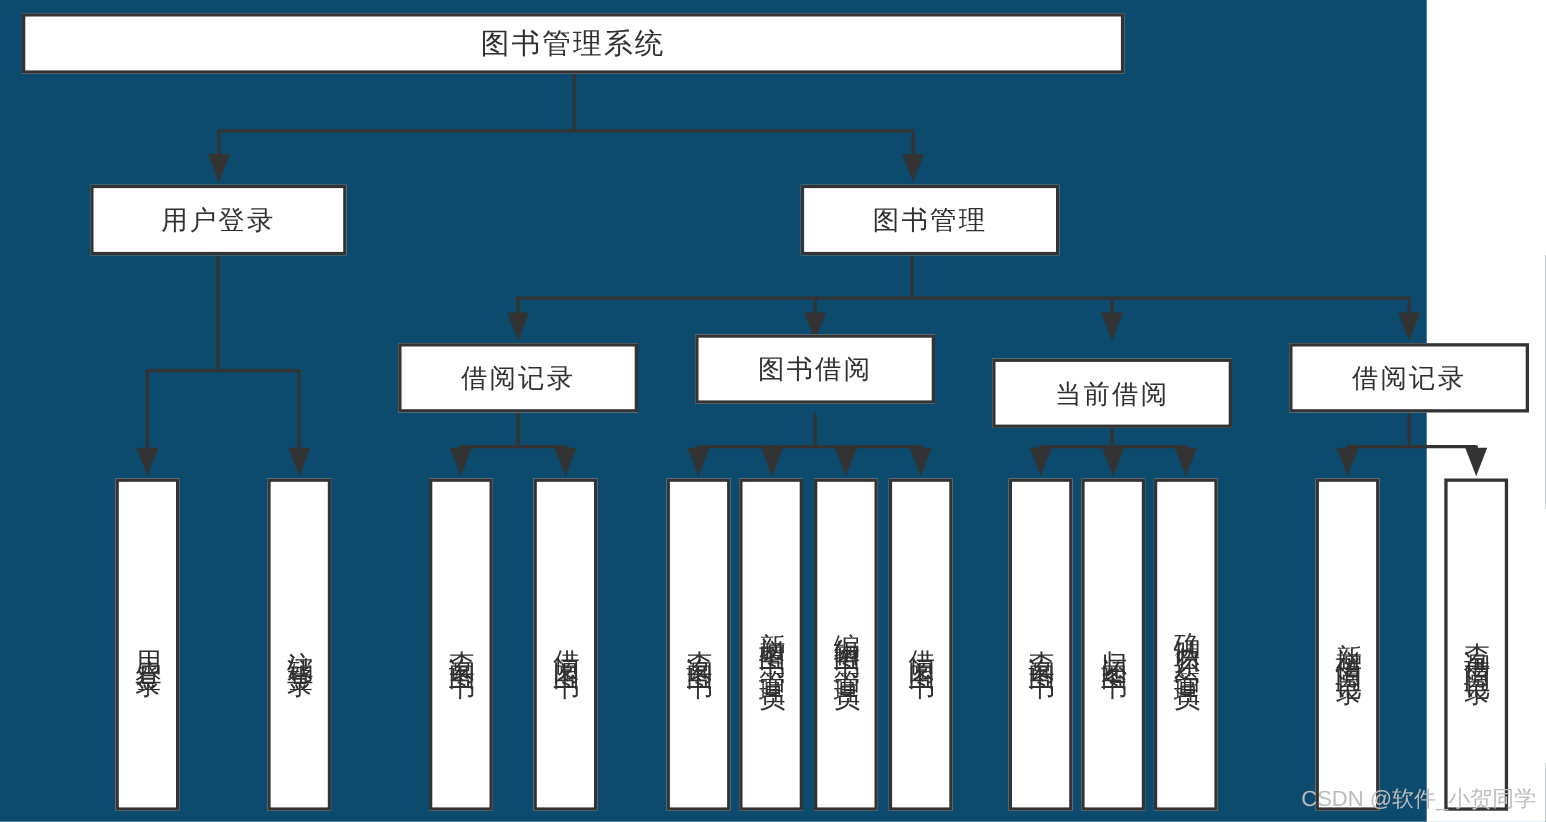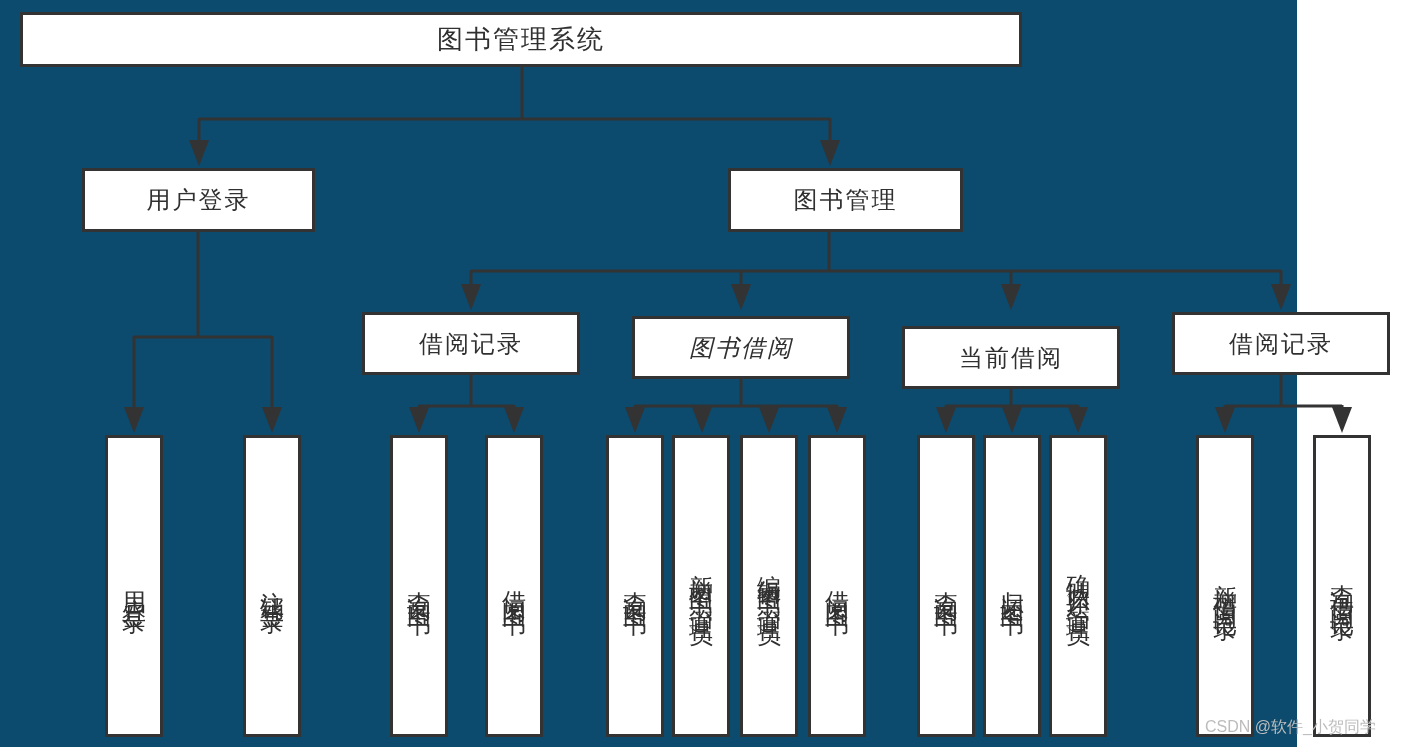--- a/index.html
+++ b/index.html
@@ -64,23 +64,23 @@
     line-height: 1;
     white-space: nowrap;
   }
   .watermark {
     position: absolute;
     left: 1183px;
     top: 713px;
     width: 215px;
     height: 28px;
     color: #bcbcbc;
-    font-size: 16px;
+    font-size: 20px;
     line-height: 28px;
-    text-align: center;
+    text-align: left;
     white-space: nowrap;
     z-index: 3;
   }
 </style>
 </head>
 <body>
 
 <div class="canvas">
 
   <svg class="connectors" width="1405" height="747" viewBox="0 0 1405 747">
@@ -153,21 +153,21 @@
       <polygon points="1332,407 1352,407 1342,433"></polygon>
     </g>
   </svg>
 
   <div class="hbox root" style="left:20px; top:12px; width:1002px; height:55px;">图书管理系统</div>
 
   <div class="hbox" style="left:82px; top:168px; width:233px; height:64px;">用户登录</div>
   <div class="hbox" style="left:712px; top:168px; width:235px; height:64px;margin-left:16px;">图书管理</div>
 
   <div class="hbox" style="left:362px; top:312px; width:218px; height:63px;">借阅记录</div>
-  <div class="hbox" style="left:632px; top:316px; width:218px; height:63px;font-style:italic;">图书借阅</div>
+  <div class="hbox" style="left:632px; top:304px; width:218px; height:63px;">图书借阅</div>
   <div class="hbox" style="left:902px; top:326px; width:218px; height:63px;">当前借阅</div>
   <div class="hbox" style="left:1172px; top:312px; width:218px; height:63px;text-align:center;">借阅记录</div>
 
   <div class="vbox" style="left:105px;">
     <span class="vtext">用户登录</span>
   </div>
   <div class="vbox" style="left:243px;">
     <span class="vtext">注销登录</span>
   </div>
 

